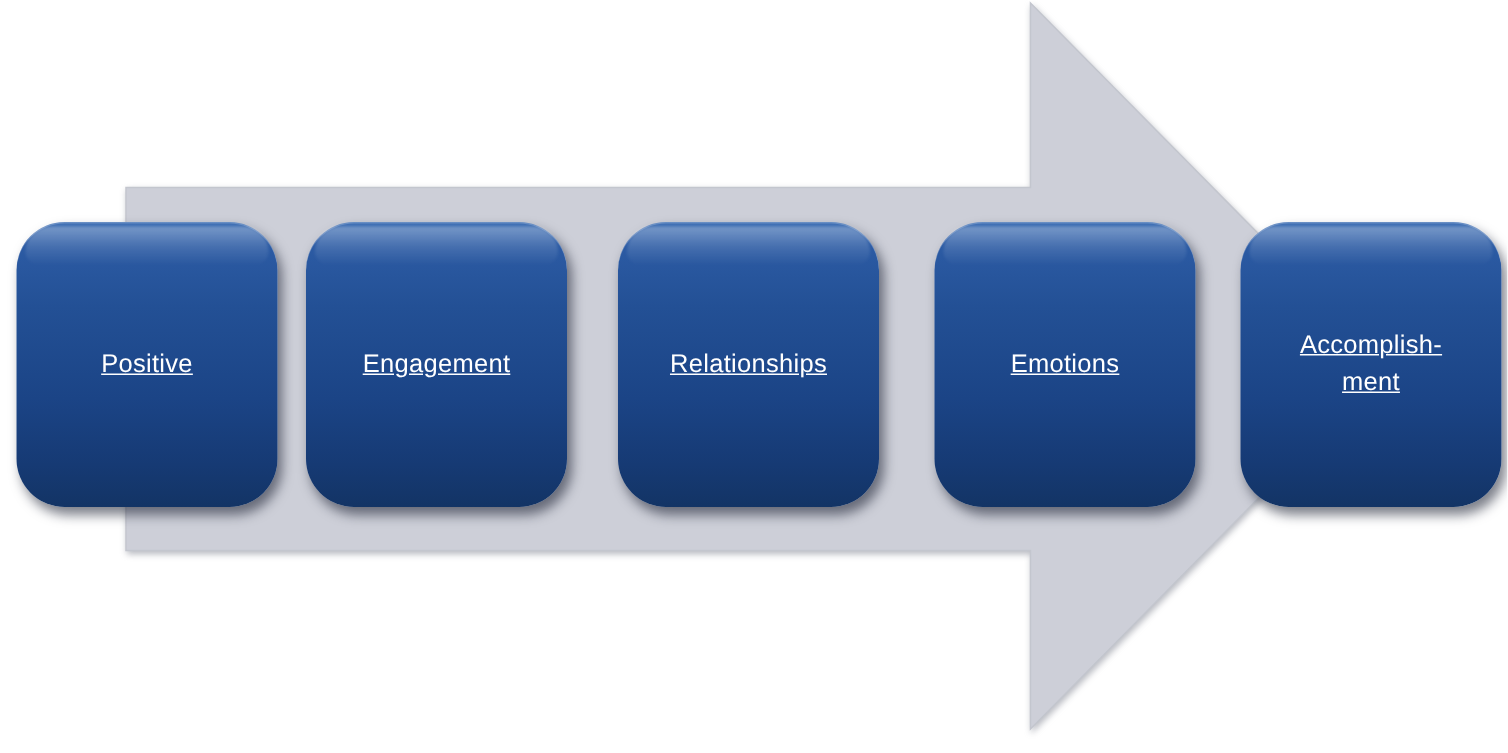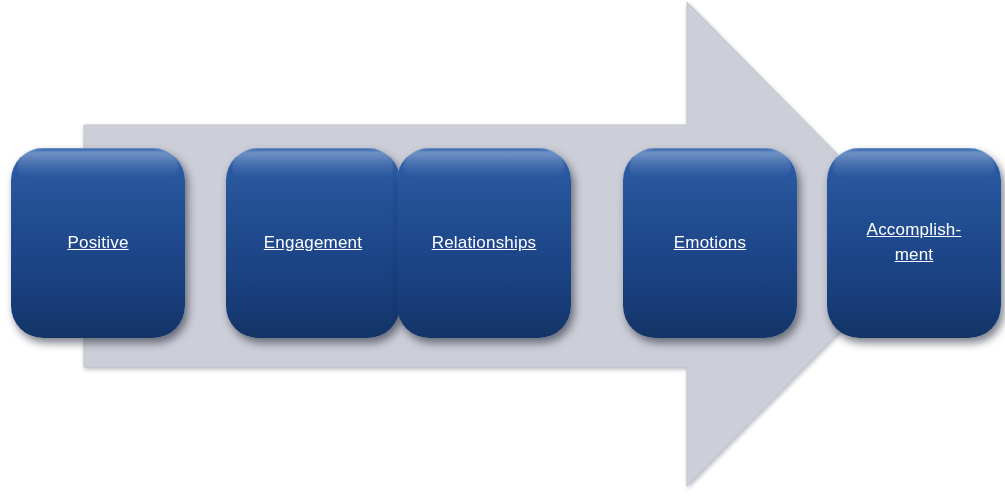--- a/index.html
+++ b/index.html
@@ -81,24 +81,24 @@
 <div class="stage">
 
   <svg class="arrow-svg" viewBox="0 0 1005 502" xmlns="http://www.w3.org/2000/svg" aria-hidden="true">
     <polygon class="arrow-shape" points="84,125 687,125 687,2 926,244 687,486 687,367 84,367" style="filter: drop-shadow(1px 2px 2px rgba(100,105,120,0.45));"></polygon>
   </svg>
 
   <div id="boxes">
       <div class="step-box gap-wide" style="left: 11px;">
         <div class="step-line">Positive</div>
       </div>
-      <div class="step-box" style="left: 226px;">
+      <div class="step-box" style="left: 204px;">
         <div class="step-line">Engagement</div>
       </div>
-      <div class="step-box" style="left: 397px; justify-content: center;">
+      <div class="step-box" style="left: 412px; justify-content: center;">
         <div class="step-line">Relationships</div>
       </div>
       <div class="step-box" style="left: 623px;">
         <div class="step-line">Emotions</div>
       </div>
       <div class="step-box" style="left: 827px;">
         <div class="step-line">Accomplish-</div>
         <div class="step-line">ment</div>
       </div>
     </div>

